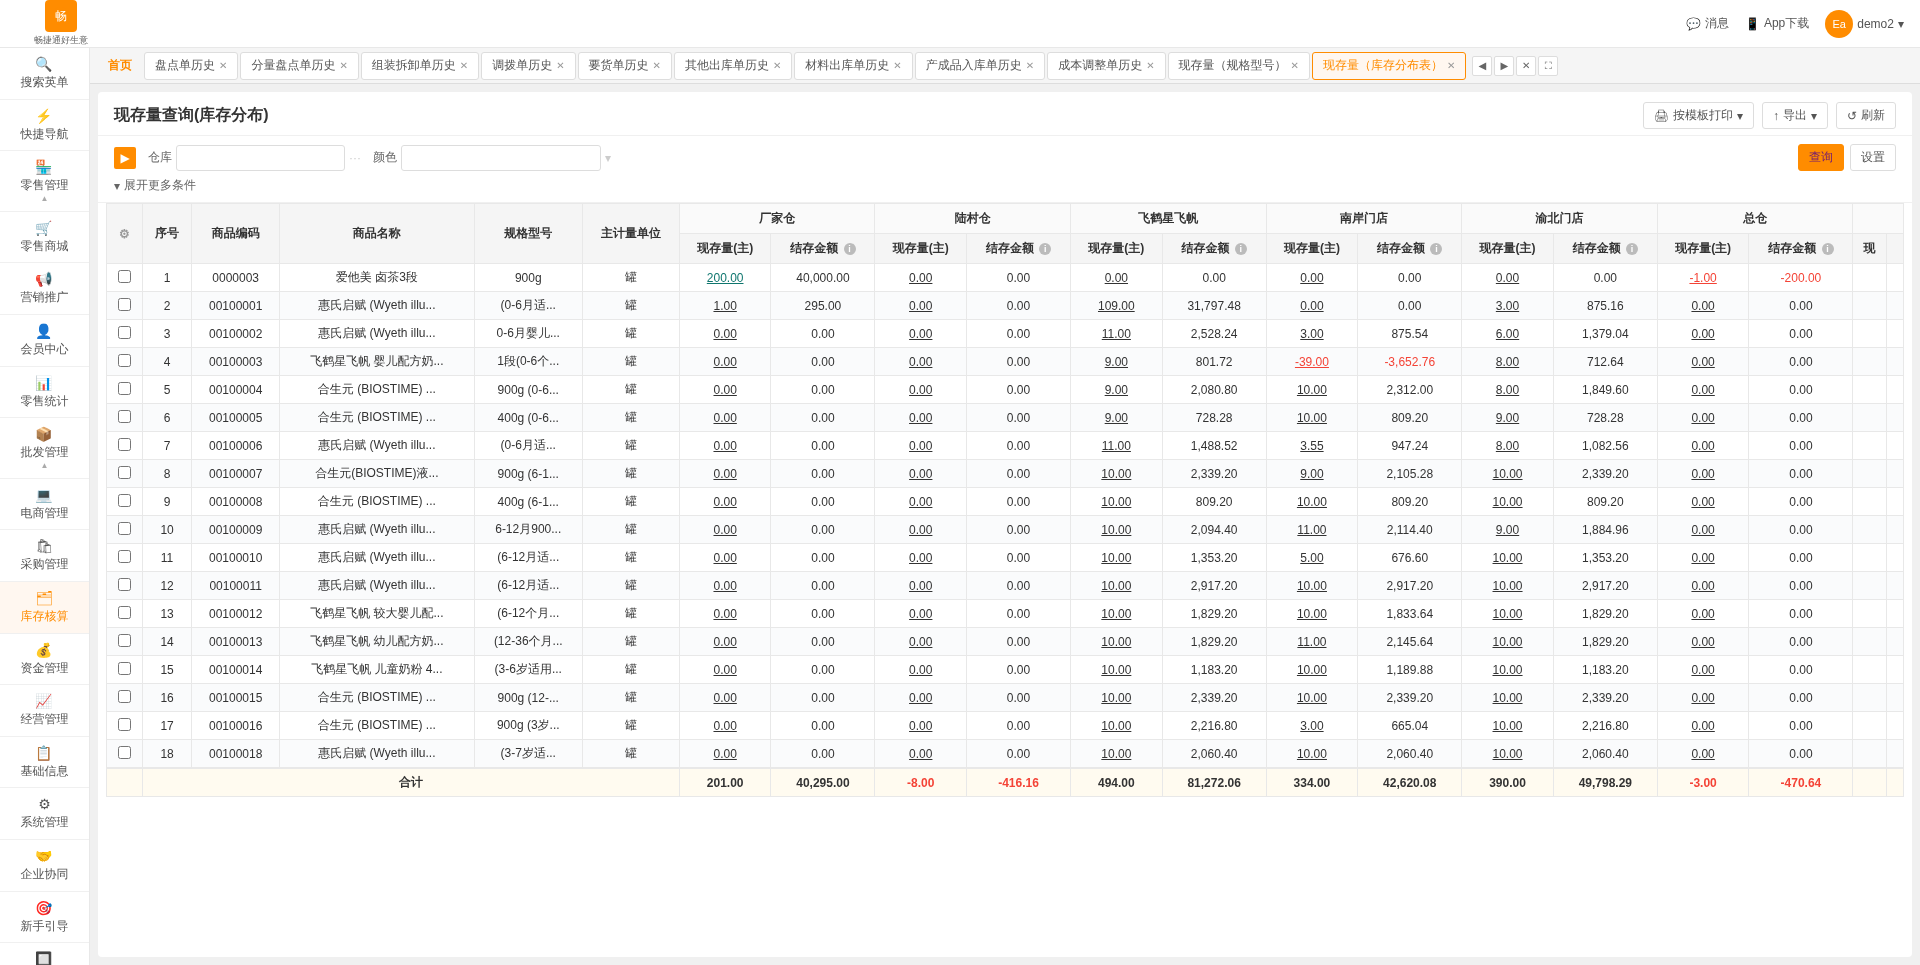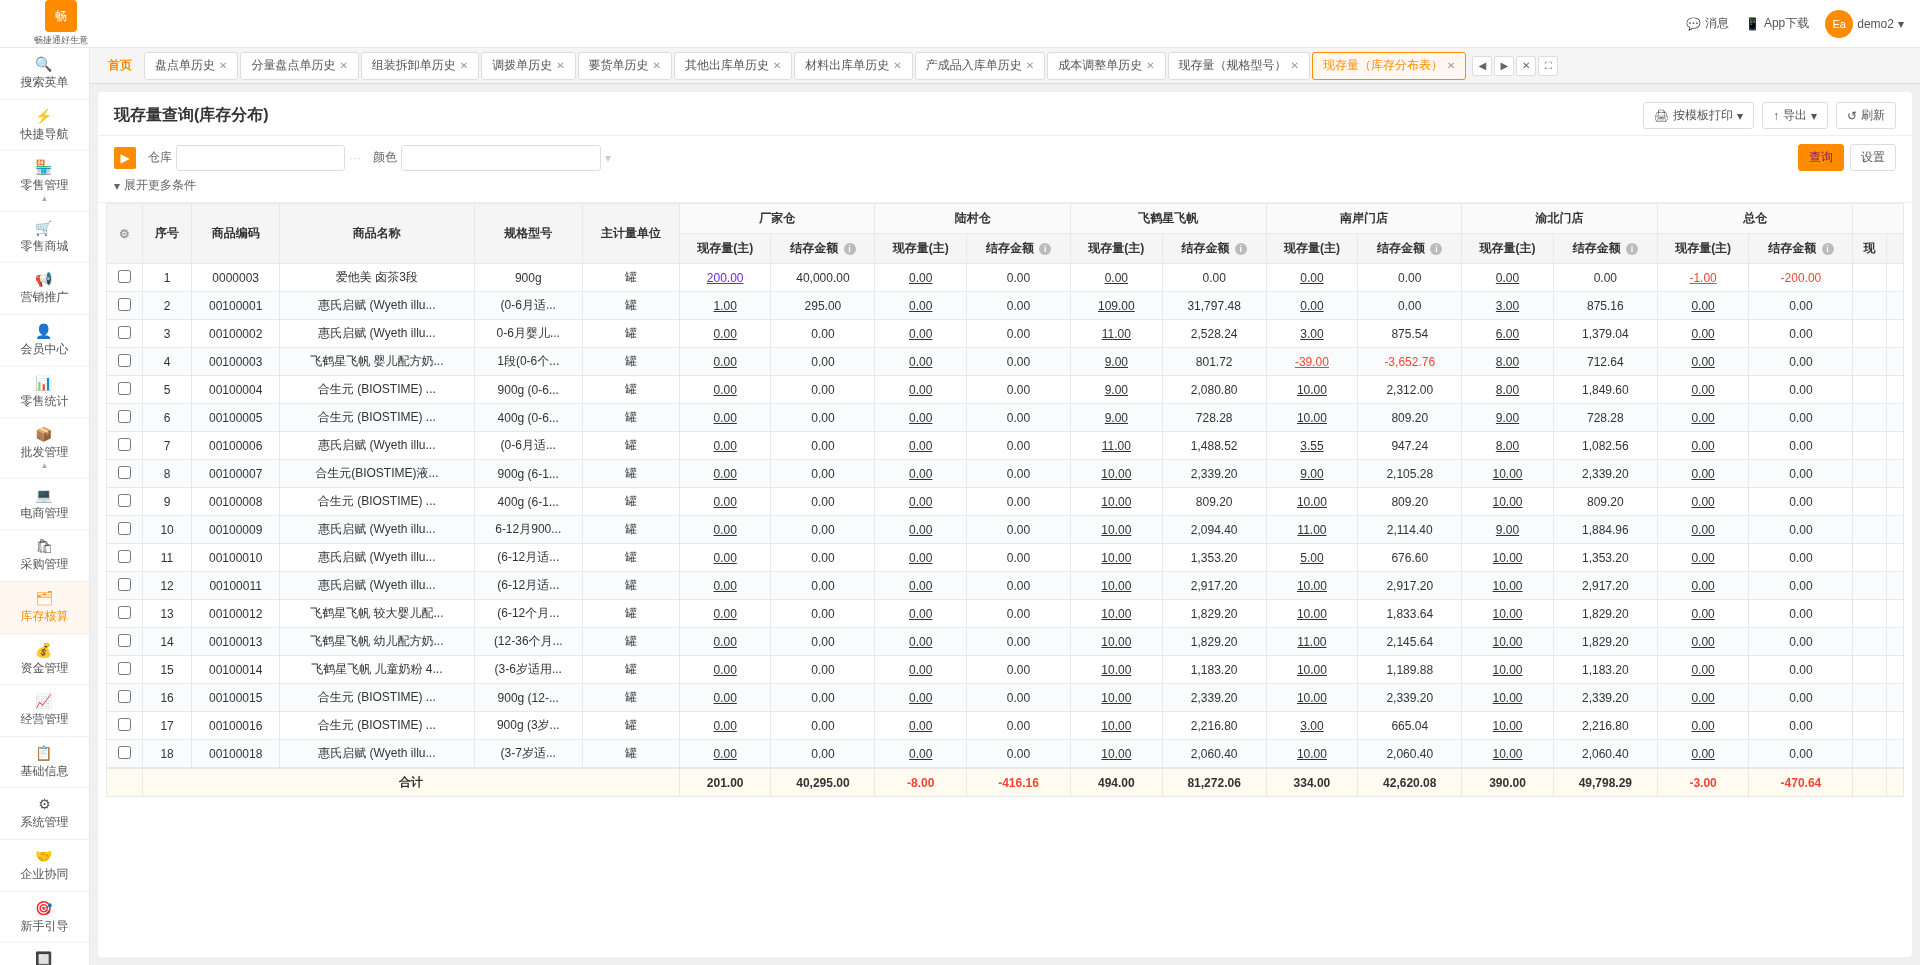--- a/index.html
+++ b/index.html
@@ -552,21 +552,21 @@
           </tr>
         </thead>
         <tbody id="table-body">
         <tr>
     <td><input type="checkbox" style=""></td>
     <td>1</td>
     <td>0000003</td>
     <td class="text-left">爱他美 卤茶3段</td>
     <td>900g</td>
     <td>罐</td>
-    <td><u style="cursor:pointer;color:#6d28d9">200.00</u></td>
+    <td><u style="cursor:pointer;color:#0f766e">200.00</u></td>
     <td>40,000.00</td>
     <td><u style="cursor:pointer;color:#333">0.00</u></td>
     <td>0.00</td>
     <td><u style="cursor:pointer;color:#333">0.00</u></td>
     <td>0.00</td>
     <td class=""><u style="cursor:pointer">0.00</u></td>
     <td class="">0.00</td>
     <td><u style="cursor:pointer;color:#333">0.00</u></td>
     <td>0.00</td>
     <td class="red"><u style="cursor:pointer">-1.00</u></td>

